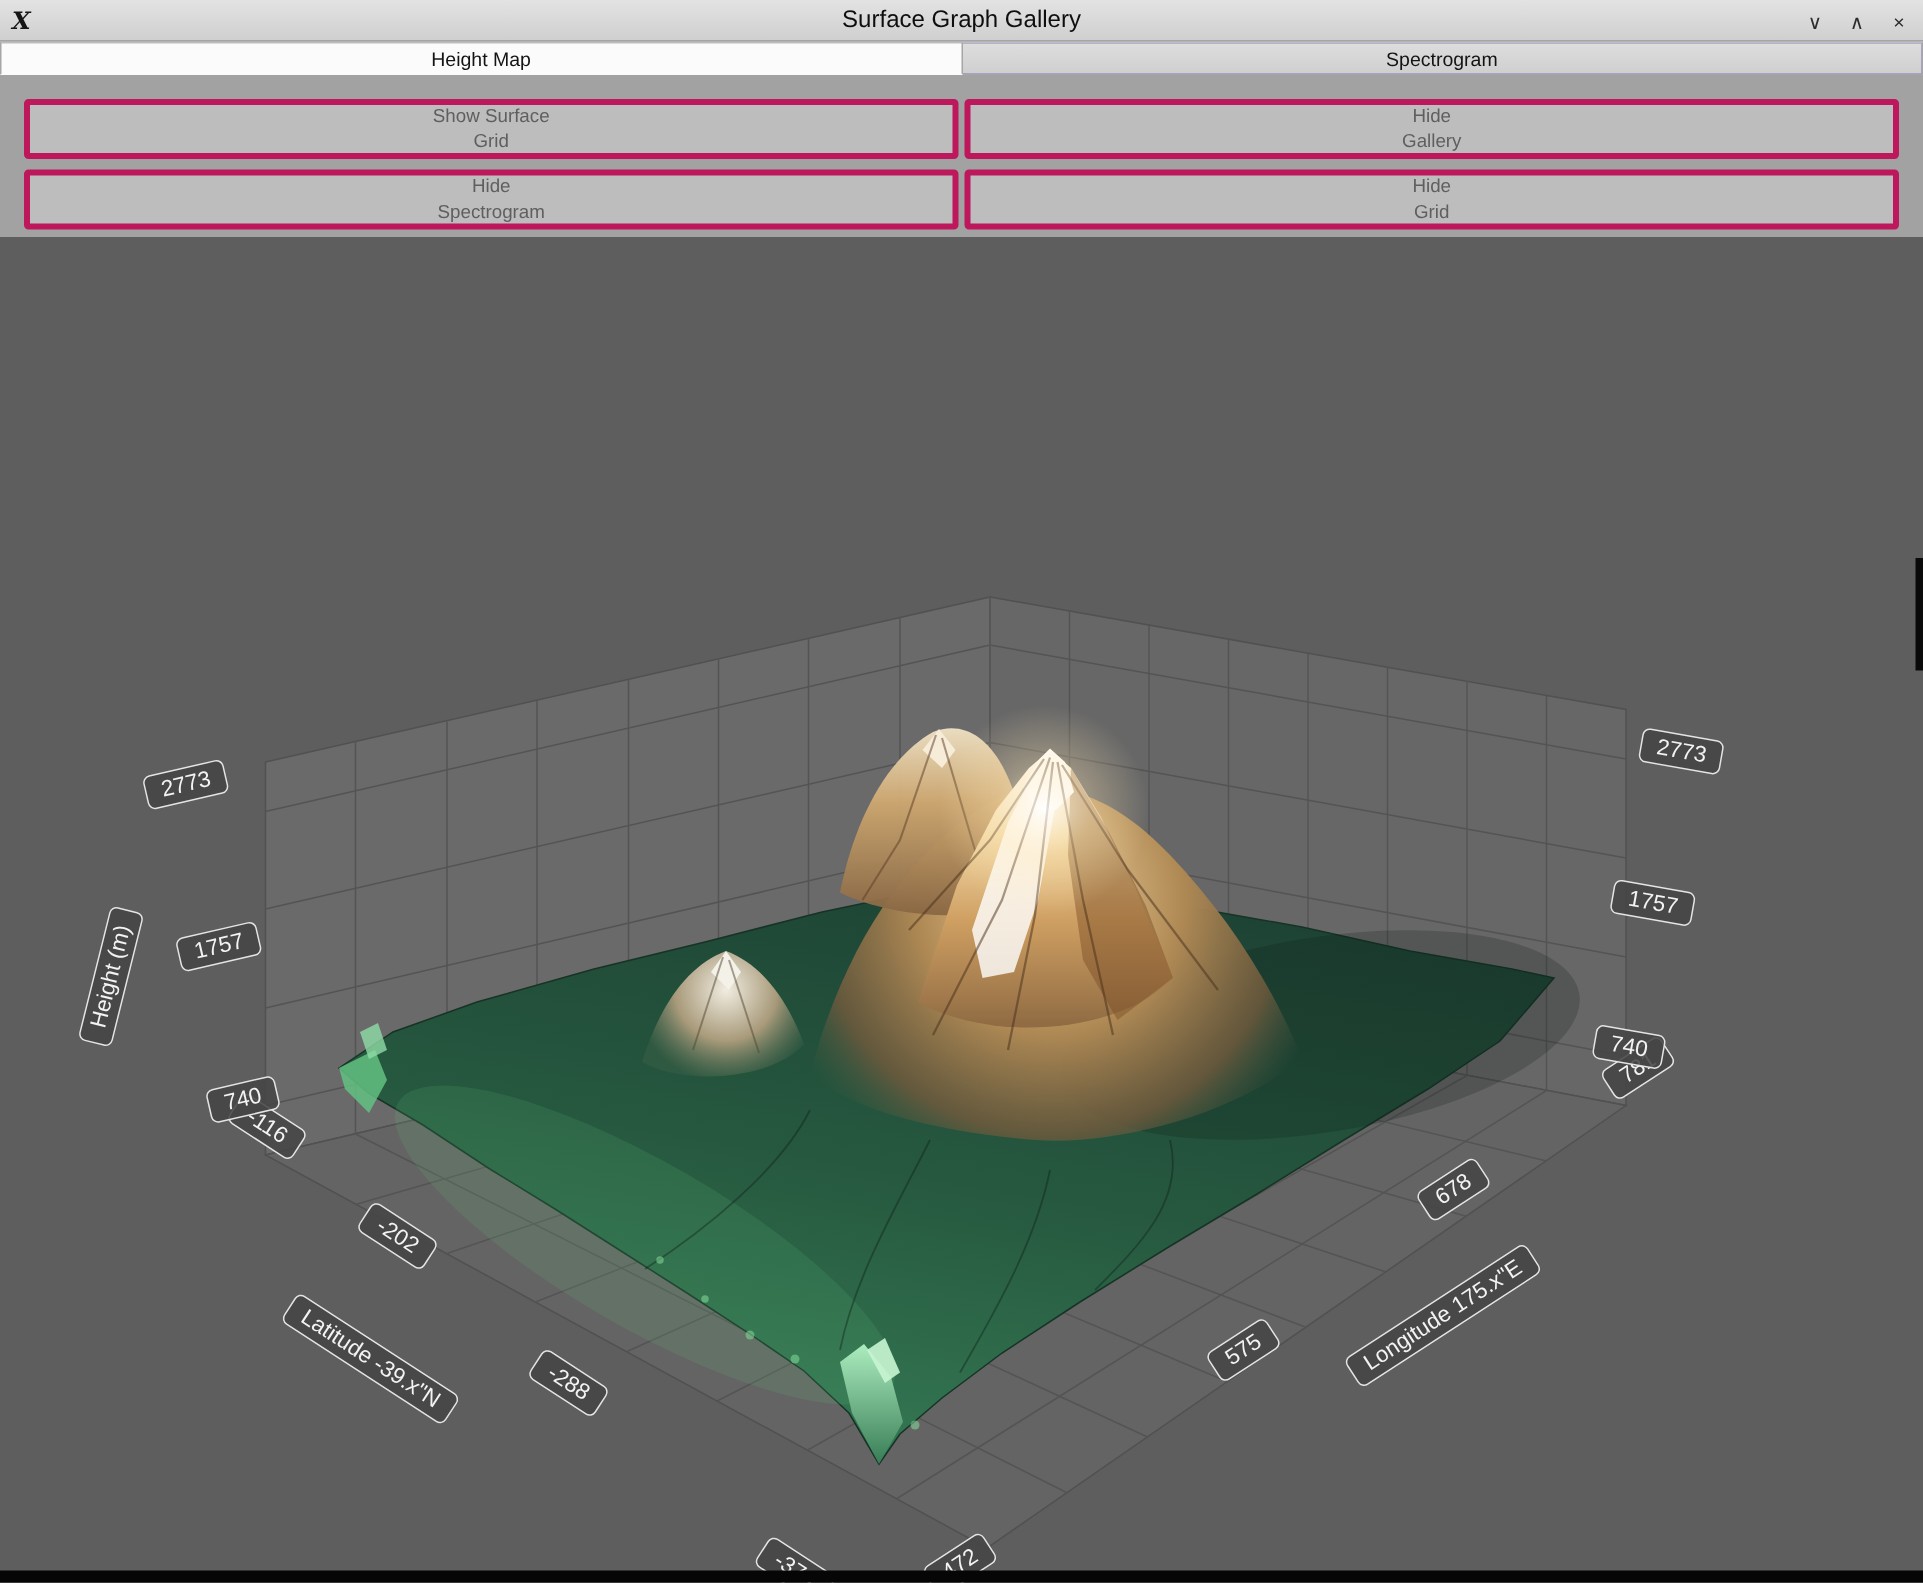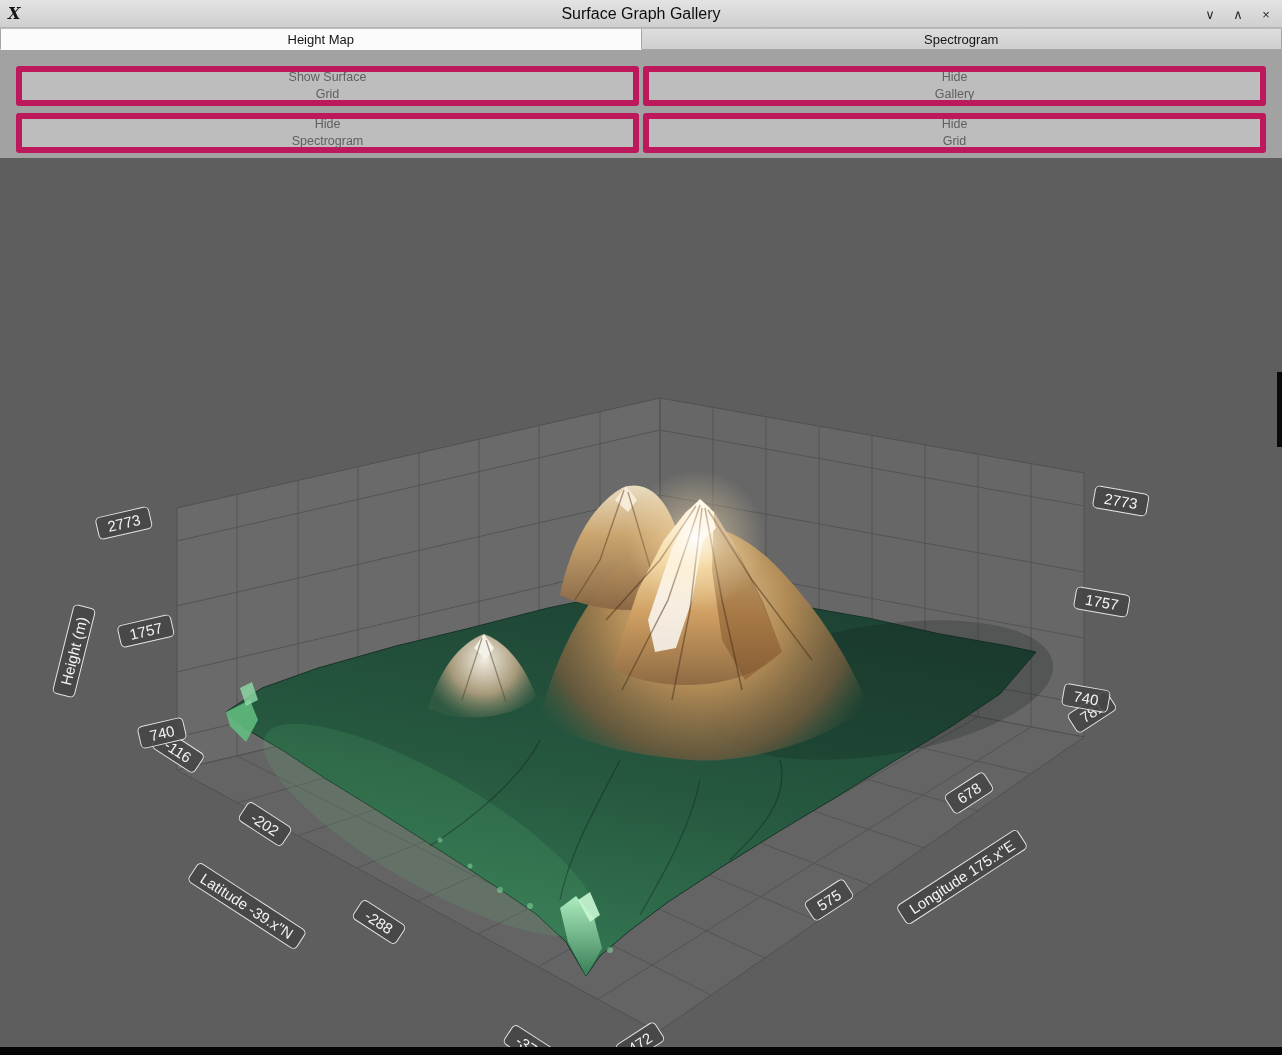--- a/index.html
+++ b/index.html
@@ -38,21 +38,21 @@
   }
   .tab + .tab { border-left:none; }
   .tab.active { background:#fbfbfb; border-bottom-color:#fbfbfb; }
   
   .toolbar {
     position:absolute; top:50px; left:0; right:0; height:108px; z-index:10;
     background:#a2a2a2; padding:16px 16px 0; display:flex; flex-direction:column; gap:7px;
   }
   .btn-row { display:flex; gap:4px; }
   .tb-btn {
-    flex:1; height:40px; background:#bdbdbd; border:6px solid #be185d; border-radius:3px;
+    flex:1; height:40px; background:#bdbdbd; border:4px solid #be185d; border-radius:3px;
     font-family:inherit; font-size:12.5px; color:#5f5f5f; line-height:1.38;
     display:flex; flex-direction:column; align-items:center; justify-content:center; cursor:pointer;
   }
   
   .scene { position:absolute; inset:0; z-index:1; cursor:grab; }
   .scene svg { position:absolute; left:0; top:0; }
   .lbl {
     position:absolute; z-index:2; white-space:nowrap;
     transform:translate(-50%,-50%) rotate(var(--r,0deg));
     background:rgba(70,70,70,.88); border:1px solid #e4e4e4; border-radius:5px;

